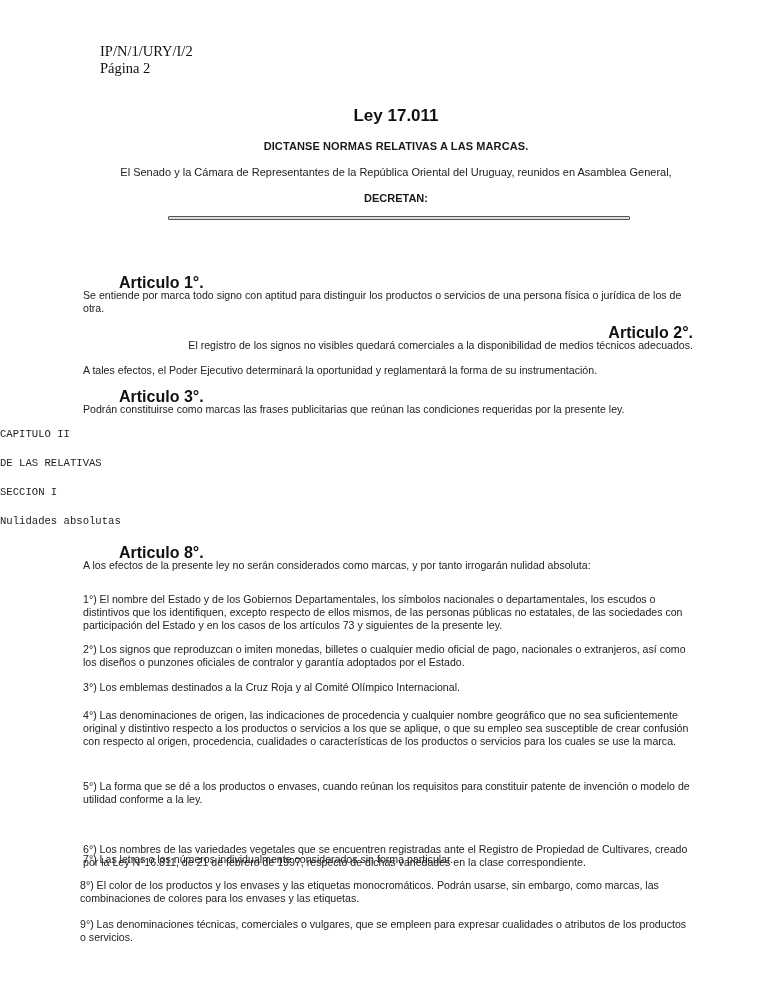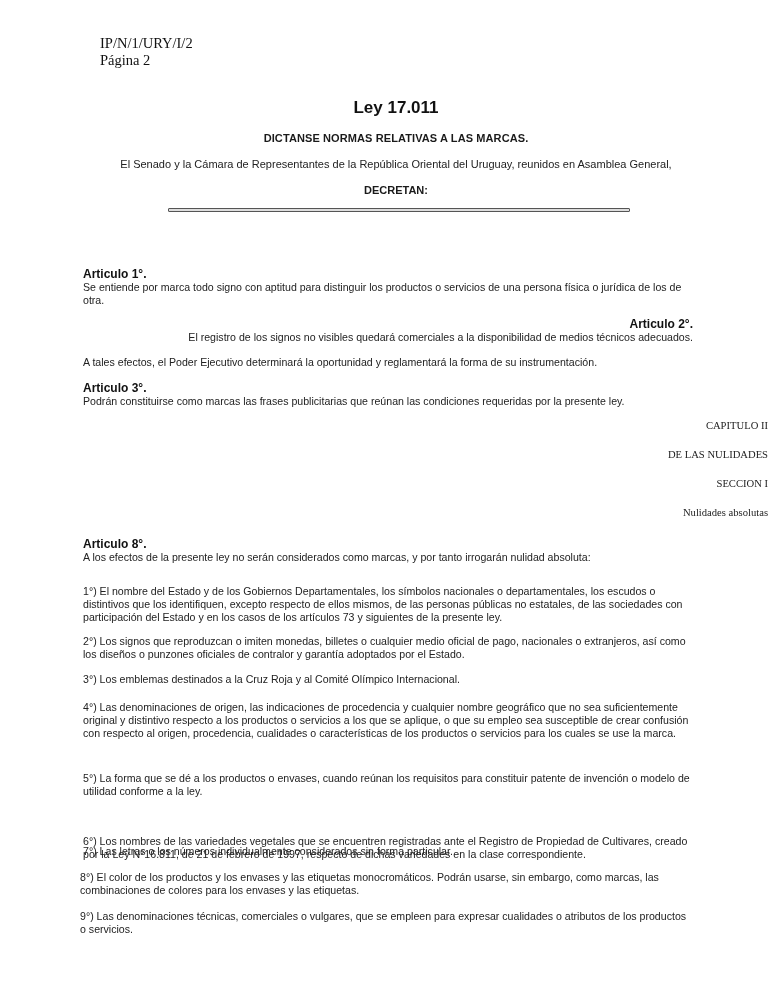--- a/index.html
+++ b/index.html
@@ -1,28 +1,28 @@
 <!DOCTYPE html>
 <html><head>
 <meta charset="utf-8">
 <style>
   html, body { margin: 0; padding: 0; background: #ffffff; }
   body { width: 768px; height: 994px; position: relative; overflow: hidden; color: #1a1a1a; }
-  .page { position: absolute; left: 0; top: 8px; width: 768px; height: 708px; }
+  .page { position: absolute; left: 0; top: 16px; width: 768px; height: 708px; }
   .hdr { position: absolute; left: 100px; top: 27px; font-family: "Liberation Serif", "DejaVu Serif", serif; font-size: 14.5px; line-height: 17px; color: #111; }
   .abs { position: absolute; font-family: "Liberation Sans", "DejaVu Sans", sans-serif; padding-left: 12px; }
   .center { left: 0; width: 768px; text-align: center; }
   .title { top: 90px; font-size: 17px; font-weight: bold; color: #111; }
   .subtitle { top: 124px; font-size: 11px; font-weight: bold; letter-spacing: 0.1px; }
   .intro { top: 150px; font-size: 11px; color: #222; }
   .decretan { top: 176px; font-size: 11px; font-weight: bold; }
   .sep { position: absolute; left: 168px; top: 200px; width: 460px; height: 2px; border: 1px solid #555; border-radius: 1px; background: #ddd; }
   .body { position: absolute; left: 83px; width: 610px; font-family: "Liberation Sans", "DejaVu Sans", sans-serif; font-size: 10.6px; line-height: 13px; color: #222; }
-  .art-h { font-weight: bold; font-size: 12px; color: #111; }
-  .mid { position: absolute; left: 0; width: 768px; text-align: right; font-family: Liberation Serif, serif; font-size: 10.6px; color: #222; }
+  .art-h { font-weight: bold; font-size: 16px; color: #111; margin-left: 36px; }
+  .mid { position: absolute; left: 0; width: 768px; text-align: left; font-family: Liberation Mono, monospace; font-size: 10.6px; color: #222; }
 </style>
 </head>
 <body>
 
 <div class="page">
 
   <div class="hdr">
     <div>IP/N/1/URY/I/2</div>
     <div>Página 2</div>
   </div>
@@ -43,21 +43,21 @@
     <div>El registro de los signos no visibles quedará comerciales a la disponibilidad de medios técnicos adecuados.</div>
   </div>
   <div class="body" style="top:348px;">A tales efectos, el Poder Ejecutivo determinará la oportunidad y reglamentará la forma de su instrumentación.</div>
 
   <div class="body" style="top:374px;">
     <div class="art-h">Articulo 3°.</div>
     <div>Podrán constituirse como marcas las frases publicitarias que reúnan las condiciones requeridas por la presente ley.</div>
   </div>
 
   <div class="mid" style="top:412px;">CAPITULO II</div>
-  <div class="mid" style="top:441px;">DE LAS NULIDADES</div>
+  <div class="mid" style="top:441px;">DE LAS RELATIVAS</div>
   <div class="mid" style="top:470px;">SECCION I</div>
   <div class="mid" style="top:499px;">Nulidades absolutas</div>
 
   <div class="body" style="top:530px;">
     <div class="art-h">Articulo 8°.</div>
     <div>A los efectos de la presente ley no serán considerados como marcas, y por tanto irrogarán nulidad absoluta:</div>
   </div>
 
   <div class="body" style="top:577px;">1°) El nombre del Estado y de los Gobiernos Departamentales, los símbolos nacionales o departamentales, los escudos o distintivos que los identifiquen, excepto respecto de ellos mismos, de las personas públicas no estatales, de las sociedades con participación del Estado y en los casos de los artículos 73 y siguientes de la presente ley.</div>
   <div class="body" style="top:627px;">2°) Los signos que reproduzcan o imiten monedas, billetes o cualquier medio oficial de pago, nacionales o extranjeros, así como los diseños o punzones oficiales de contralor y garantía adoptados por el Estado.</div>

